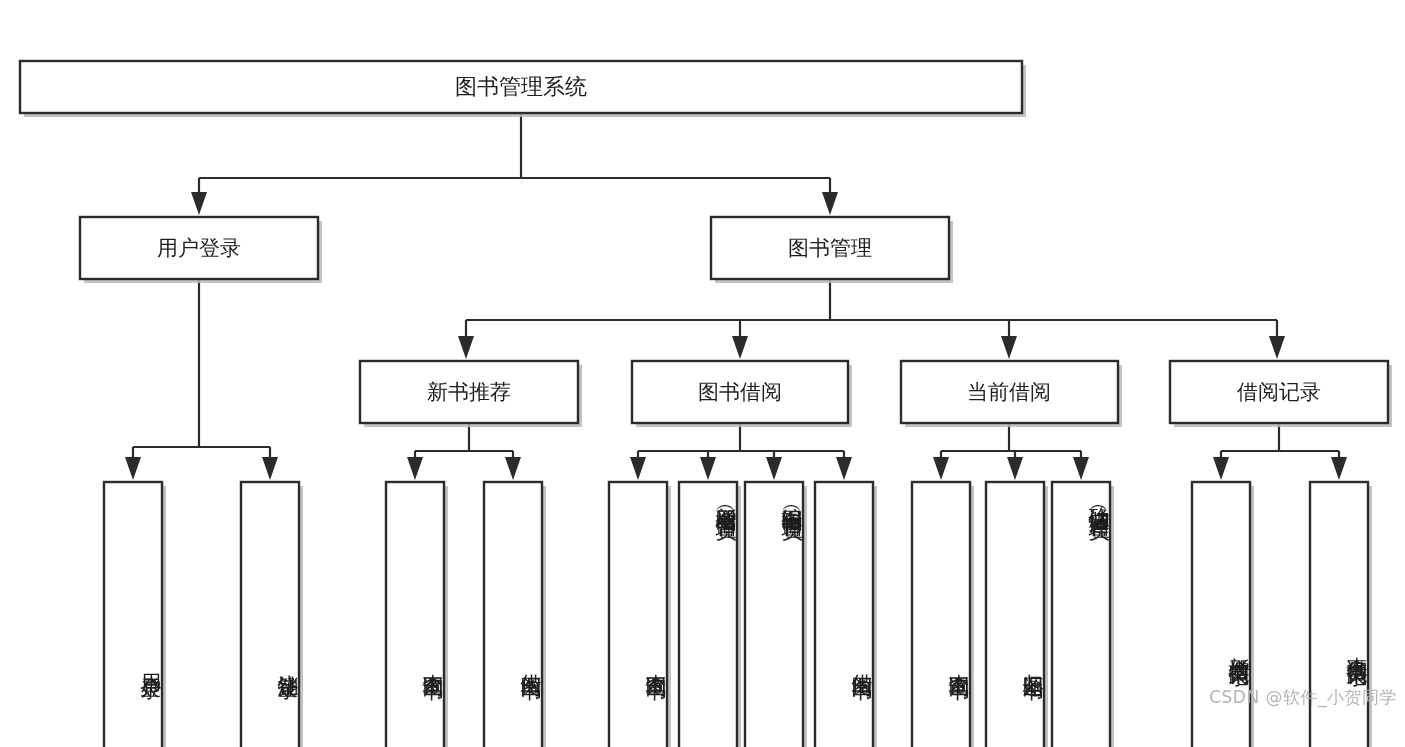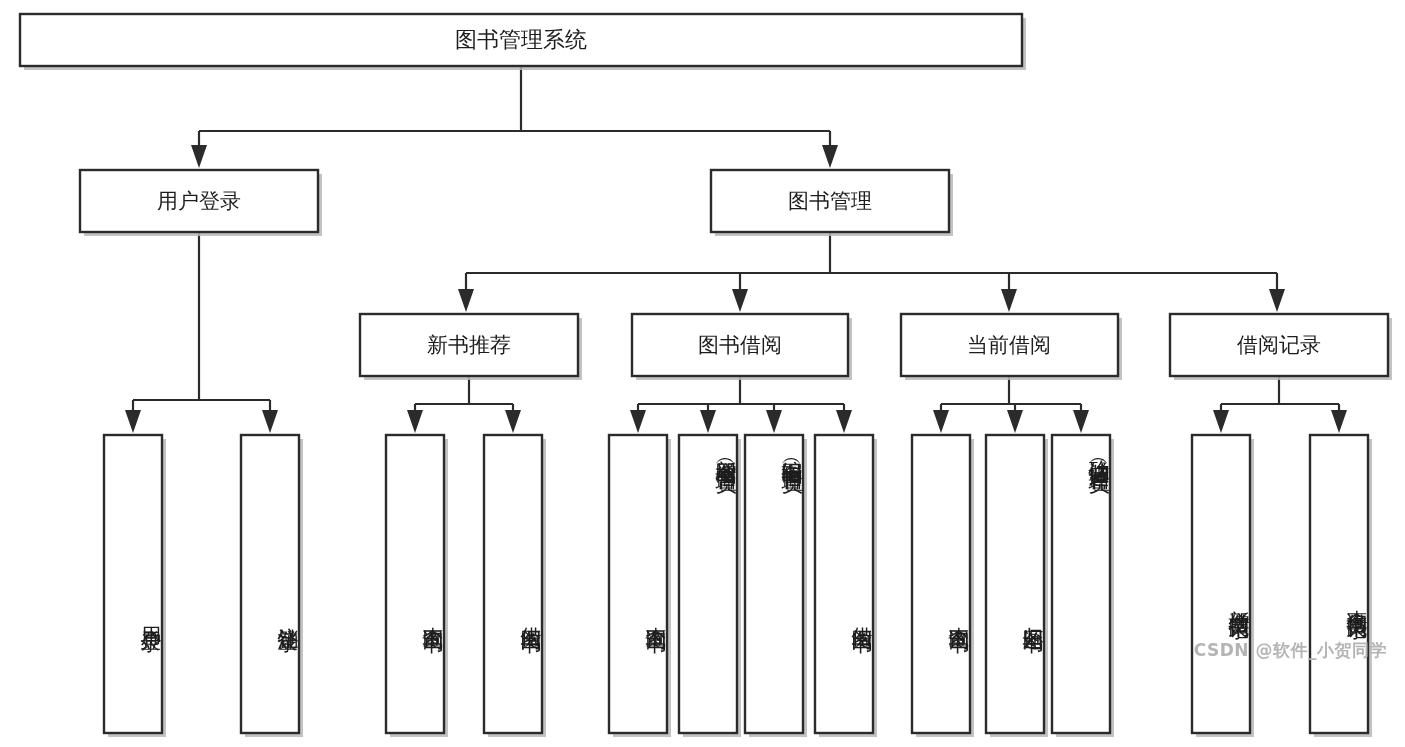--- a/index.html
+++ b/index.html
@@ -13,20 +13,21 @@
     height: 747px;
     font-family: "DejaVu Sans", "Liberation Sans", sans-serif;
     overflow: hidden;
     position: relative;
   }
   #diagram-root {
     position: relative;
     width: 1405px;
     height: 668px;
     background: #ffffff;
+    margin-top: 47px;
   }
   svg#flow-svg {
     position: absolute;
     left: 0;
     top: 0;
     width: 1405px;
     height: 747px;
     display: block;
   }
   .node-box {
@@ -68,29 +69,28 @@
     line-height: 1.08;
     letter-spacing: 2px;
     color: #1d1d1d;
     white-space: nowrap;
     text-align: left;
     pointer-events: none;
     user-select: none;
   }
   #watermark {
     position: absolute;
-    right: 18px;
+    right: 8px;
     bottom: 6px;
     font-family: "DejaVu Sans", "Liberation Sans", sans-serif;
     font-size: 17px;
     color: #b4b4b4;
     letter-spacing: 0.5px;
     white-space: nowrap;
     pointer-events: none;
-    font-weight: bold;
   }
 </style>
 </head>
 <body>
 
 <div id="diagram-root">
 
   <svg id="flow-svg" viewBox="0 0 1405 747">
 
     <g id="connectors-group">

